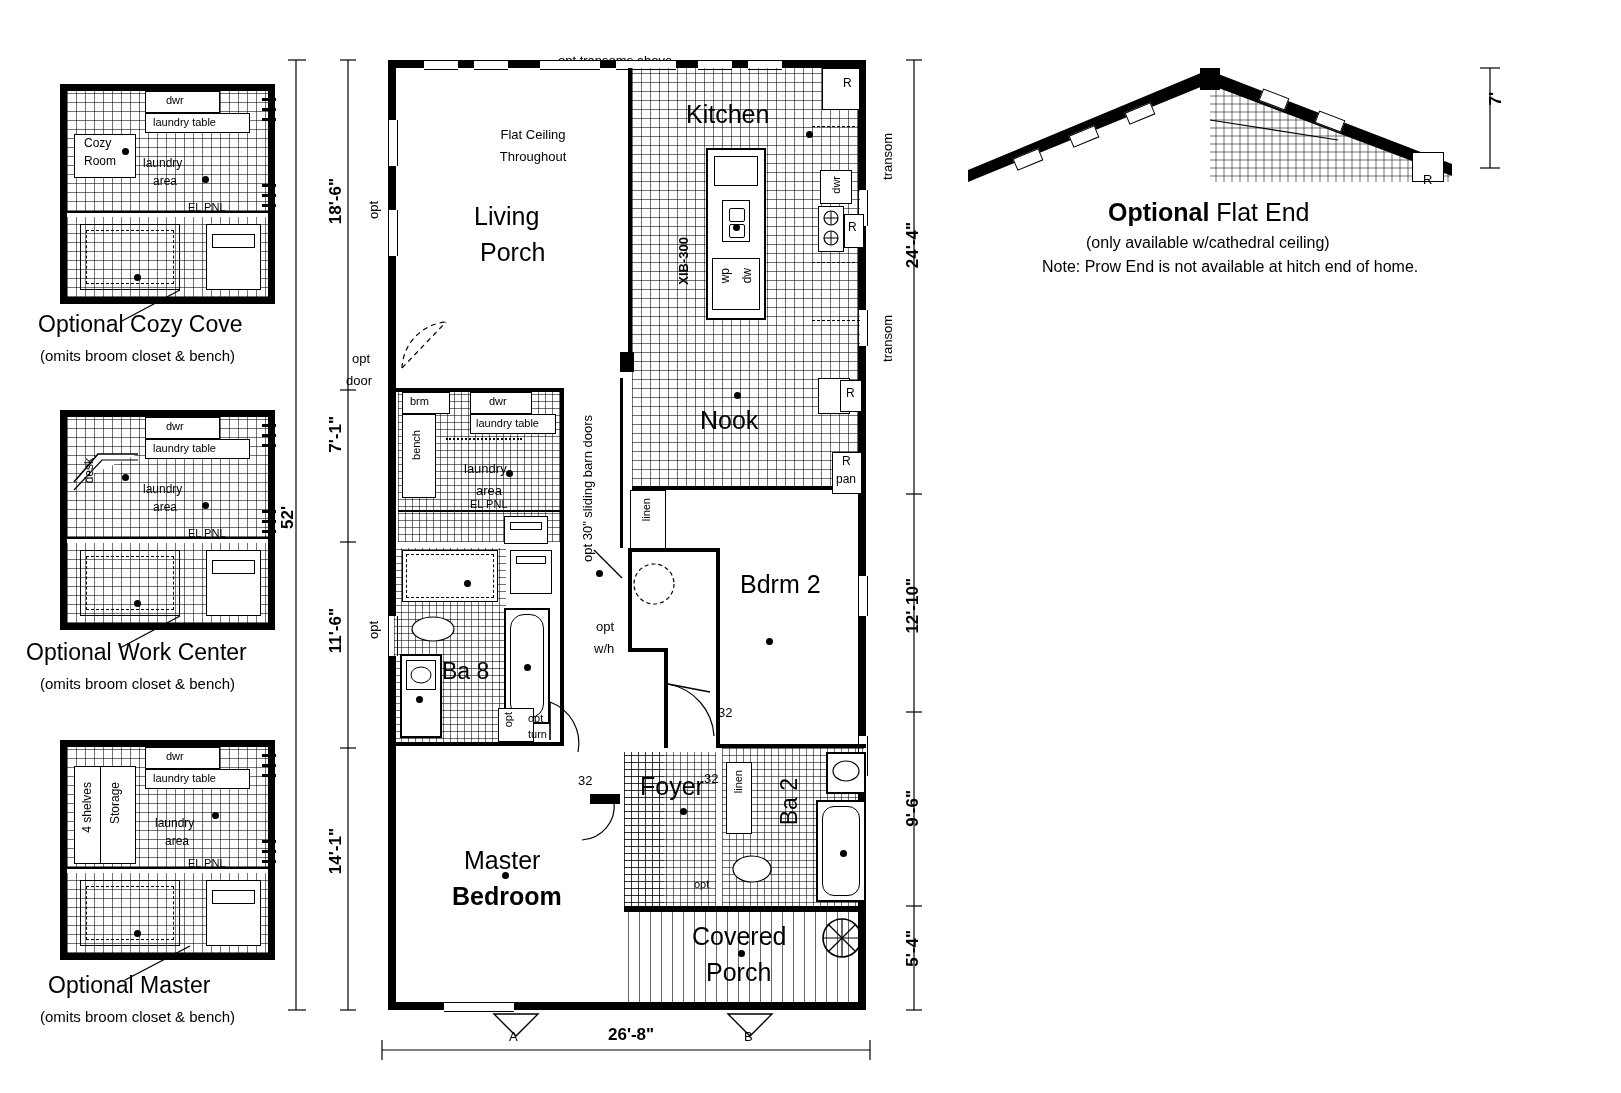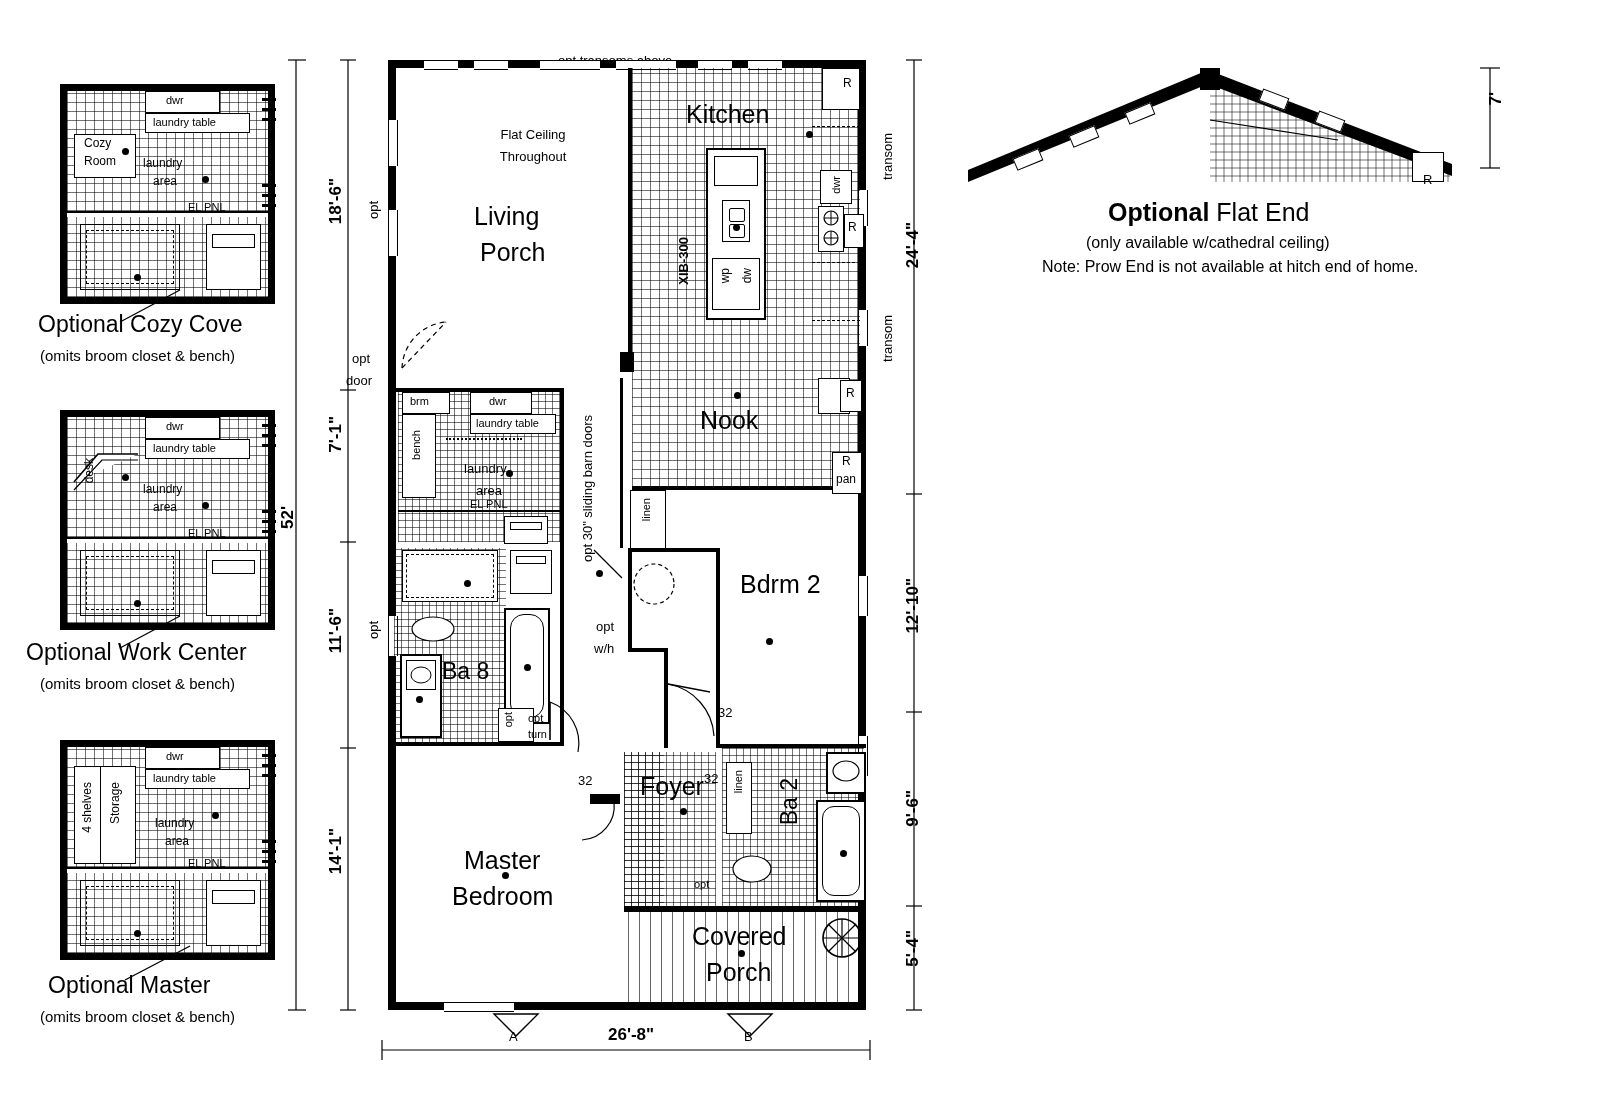--- a/index.html
+++ b/index.html
@@ -302,21 +302,21 @@
   <div class="lbl tiny" style="left:528px;top:712px;">opt</div>
   <div class="lbl tiny" style="left:528px;top:728px;">turn</div>
 
   <svg width="48" height="60" style="left:548px;top:700px;">
     <path d="M2,2 A44,44 0 0 1 30,52" fill="none" stroke="#000" stroke-width="1.2"></path>
     <line x1="2" y1="2" x2="2" y2="40" stroke="#000" stroke-width="1.6"></line>
   </svg>
   <div class="lbl sm" style="left:578px;top:758px;">32</div>
 
   <div class="lbl rm-lg" style="left:464px;top:846px;">Master</div>
-  <div class="lbl rm-lg" style="left:452px;top:882px;">Bedroom</div>
+  <div class="lbl rm-lg" style="left:452px;top:882px;font-weight:bold;">Bedroom</div>
   <div class="dot" style="left:502px;top:872px;"></div>
   <div class="wall" style="left:590px;top:794px;width:30px;height:10px;"></div>
   <svg width="40" height="46" style="left:580px;top:800px;">
       <path d="M34,2 A34,34 0 0 1 2,40" fill="none" stroke="#000" stroke-width="1.2"></path>
     </svg>
 
   <div class="thin" style="left:620px;top:378px;width:3px;height:170px;"></div>
   <div class="lbl sm vert" style="left:580px;top:400px;">opt 30" sliding barn doors</div>
   <svg width="40" height="40" style="left:592px;top:548px;">
       <line x1="2" y1="2" x2="30" y2="30" stroke="#000" stroke-width="1.2"></line>

